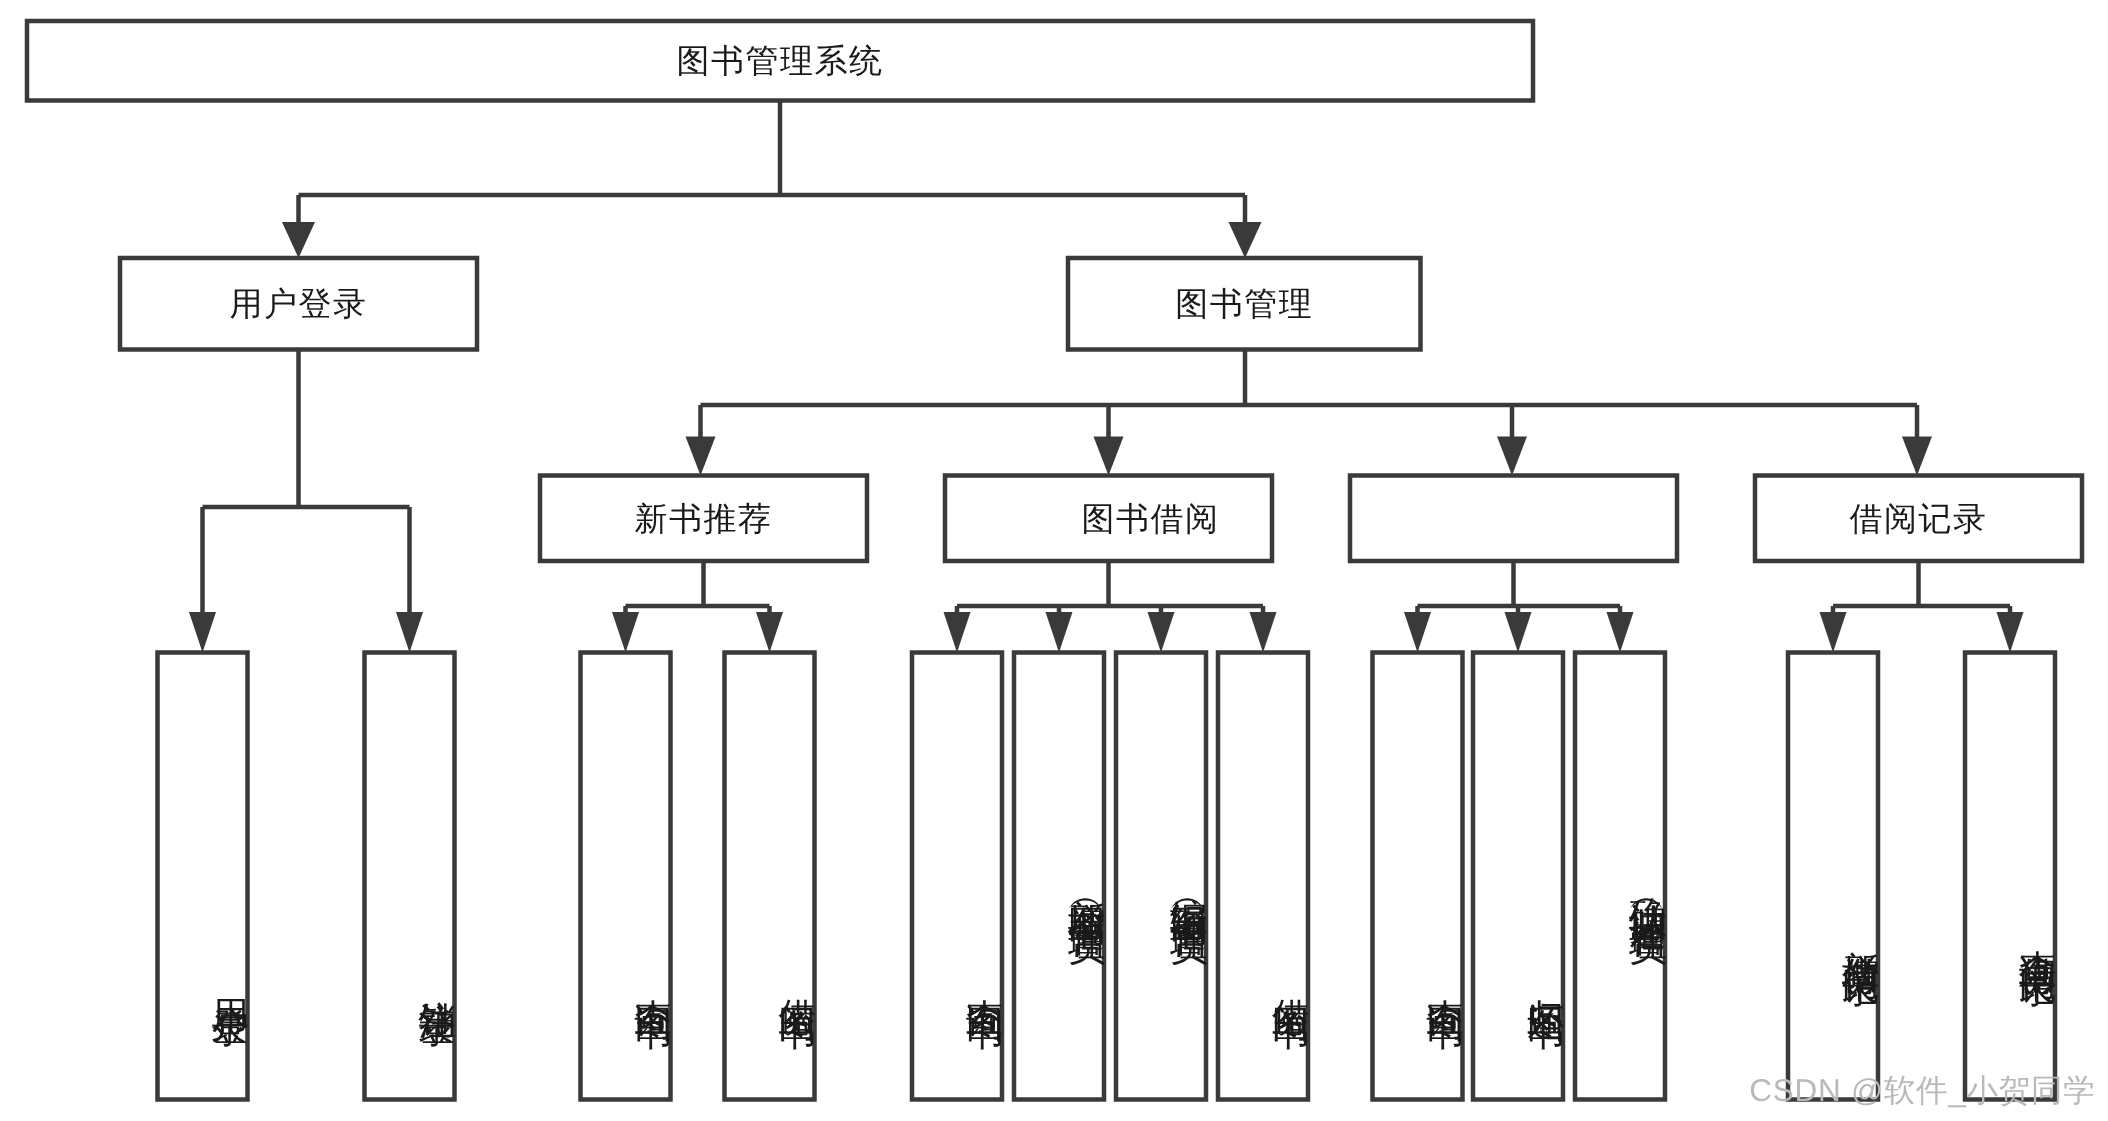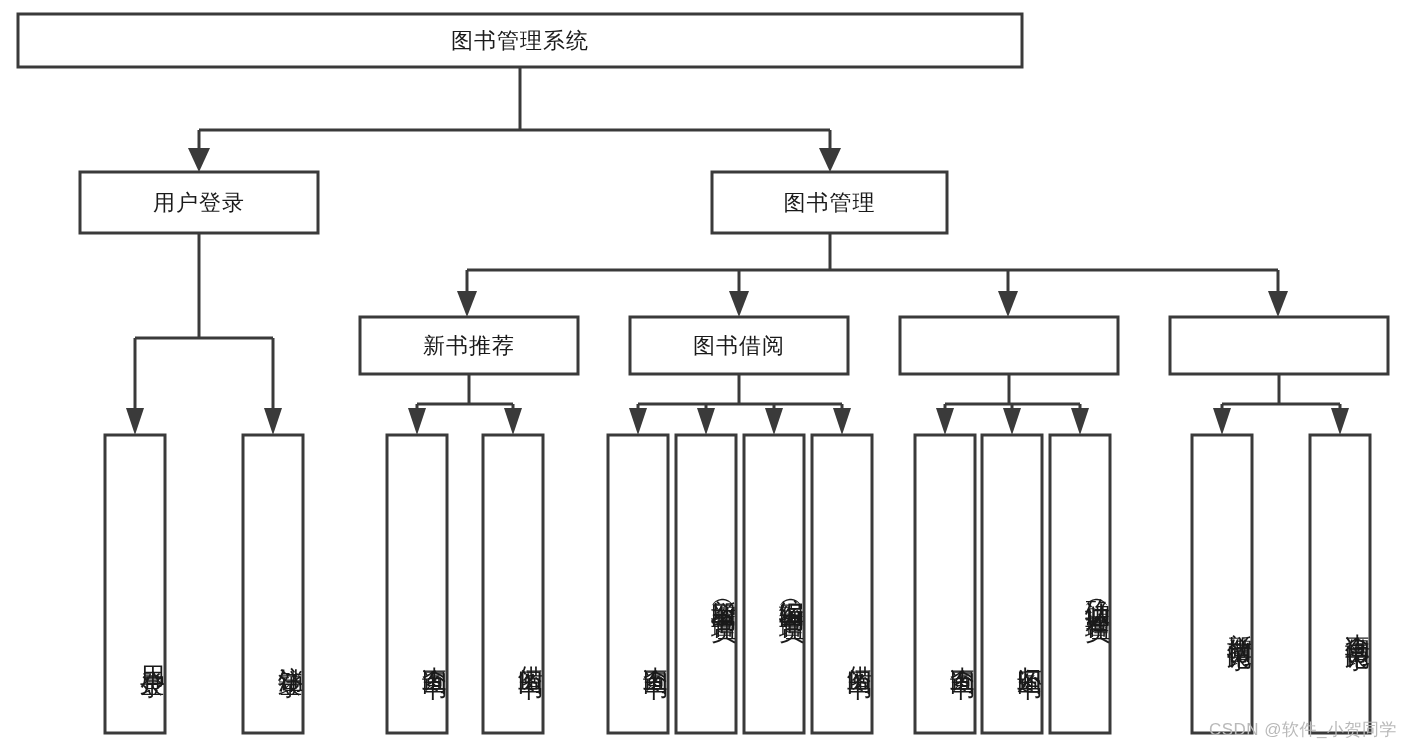--- a/index.html
+++ b/index.html
@@ -68,21 +68,21 @@
     color: #1a1a1a;
     letter-spacing: 1px;
     white-space: nowrap;
     pointer-events: none;
   }
   #watermark {
     position: absolute;
     right: 8px;
     bottom: 6px;
     font-family: "Liberation Sans", "DejaVu Sans", sans-serif;
-    font-size: 17px;
+    font-size: 21px;
     color: #b9b9b9;
     letter-spacing: 0.5px;
     white-space: nowrap;
   }
 </style>
 </head>
 <body>
 
 <div id="diagram-root">
 
@@ -182,21 +182,22 @@
       <rect class="node-box" x="1310" y="435" width="60" height="298"></rect>
     </g>
   </svg>
 
   <div class="hlabel-wrap" style="left:18px; top:14px; width:1004px; height:53px;">图书管理系统</div>
 
   <div class="hlabel-wrap" style="left:80px; top:172px; width:238px; height:61px;">用户登录</div>
   <div class="hlabel-wrap" style="left:712px; top:172px; width:235px; height:61px;">图书管理</div>
 
   <div class="hlabel-wrap" style="left:360px; top:317px; width:218px; height:57px;font-family:Liberation Serif, serif;">新书推荐</div>
-  <div class="hlabel-wrap" style="left:630px; top:317px; width:218px; height:57px;">图书借阅</div>
+  <div class="hlabel-wrap" style="left:630px; top:317px; width:218px; height:57px;padding-left:28px;">图书借阅</div>
+  <div class="hlabel-wrap" style="left:1170px; top:317px; width:218px; height:57px;">借阅记录</div>
 
   <div class="vlabel-wrap" style="left:105px; top:435px; width:60px; height:298px; padding-top:68px;">用户登录</div>
   <div class="vlabel-wrap" style="left:243px; top:435px; width:60px; height:298px; padding-top:68px;">注销登录</div>
 
   <div class="vlabel-wrap" style="left:387px; top:435px; width:60px; height:298px; padding-top:68px;">查询图书</div>
   <div class="vlabel-wrap" style="left:483px; top:435px; width:60px; height:298px; padding-top:68px;">借阅图书</div>
 
   <div class="vlabel-wrap" style="left:608px; top:435px; width:60px; height:298px; padding-top:68px;">查询图书</div>
   <div class="vlabel-wrap" style="left:676px; top:435px; width:60px; height:298px; padding-top:8px;">新增图书（管理员）</div>
   <div class="vlabel-wrap" style="left:744px; top:435px; width:60px; height:298px; padding-top:8px;">编辑图书（管理员）</div>

